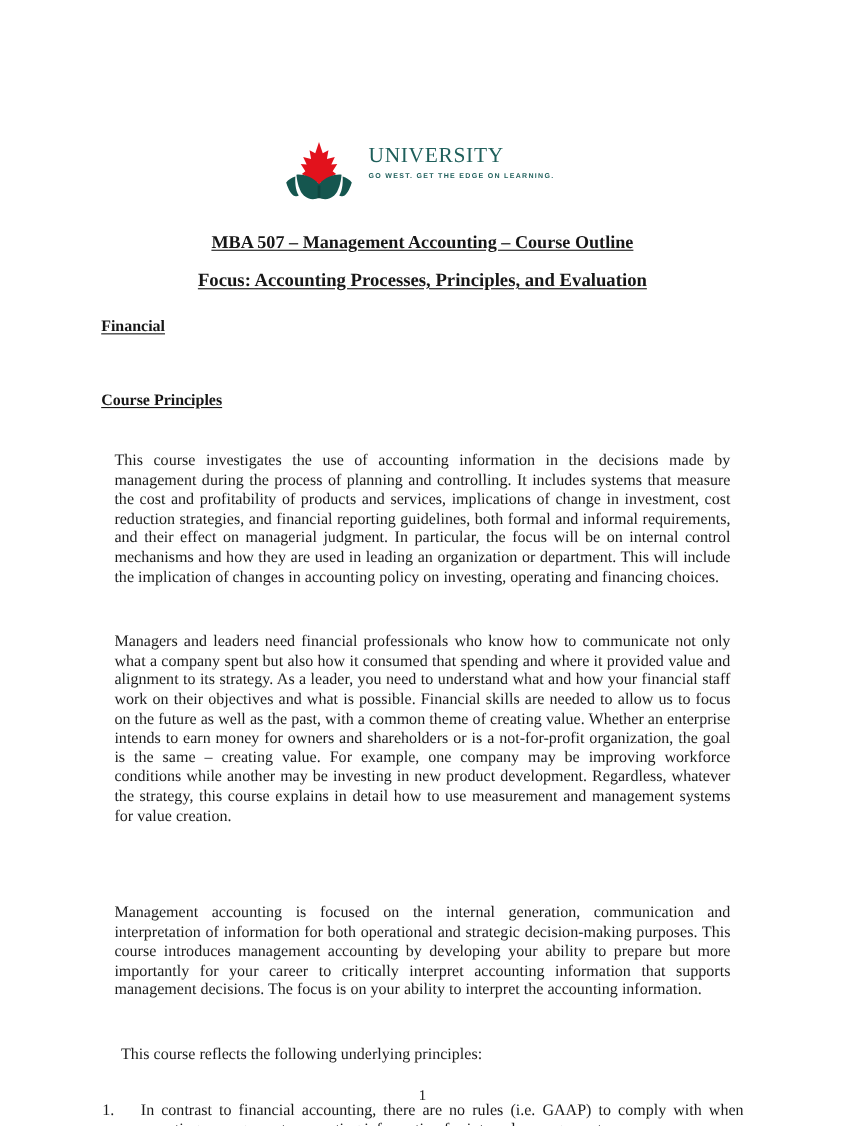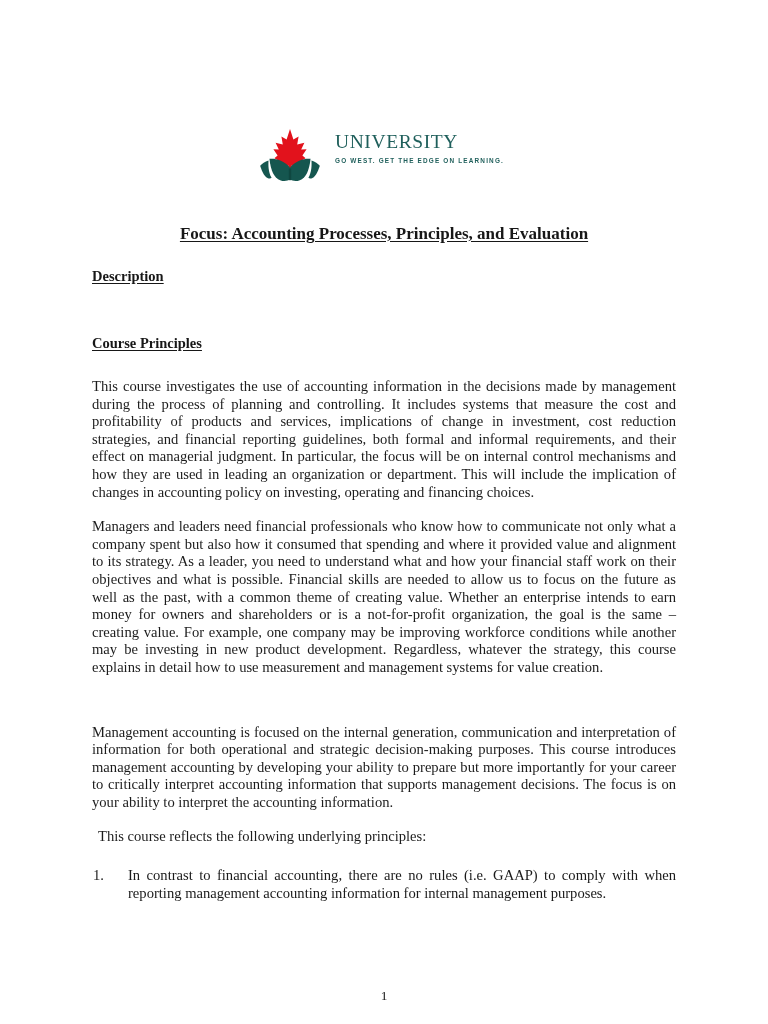--- a/index.html
+++ b/index.html
@@ -103,21 +103,21 @@
     margin: 0;
   }
 
   .plain-line {
     font-size: 14.5px;
     line-height: 18px;
     margin: 0;
   }
 
   p.body-para {
-    margin: 0;
+    margin: 12px;
     font-size: 14.6px;
     line-height: 17.6px;
     text-align: justify;
     text-justify: inter-word;
     color: #1c1c1c;
   }
 
   .email-link {
     color: #4a4a4a;
     text-decoration: underline;
@@ -196,28 +196,31 @@
     <div class="logo-text">
       <div class="logo-line">
         <span class="logo-univ">UNIVERSITY</span>
       </div>
       <div class="logo-tagline">GO WEST. GET THE EDGE ON LEARNING.</div>
     </div>
   </div>
 
   <div class="content">
 
+    <h1 class="doc-title">
+      <span class="u">MBA 507 – Management Accounting – Course Outline</span>
+    </h1>
 
     <h2 class="doc-subtitle">
       <span class="u">Focus: Accounting Processes, Principles, and Evaluation</span>
     </h2>
 
     <div class="gap-instructor"></div>
 
-    <div class="section-heading">Description</div>
+    <div class="section-heading">Financial</div>
 
     <div class="gap-md"></div>
 
 
     <div class="gap-sm"></div>
 
 
     <div class="gap-lg"></div>
 
     <div class="section-heading">Course Principles</div>

